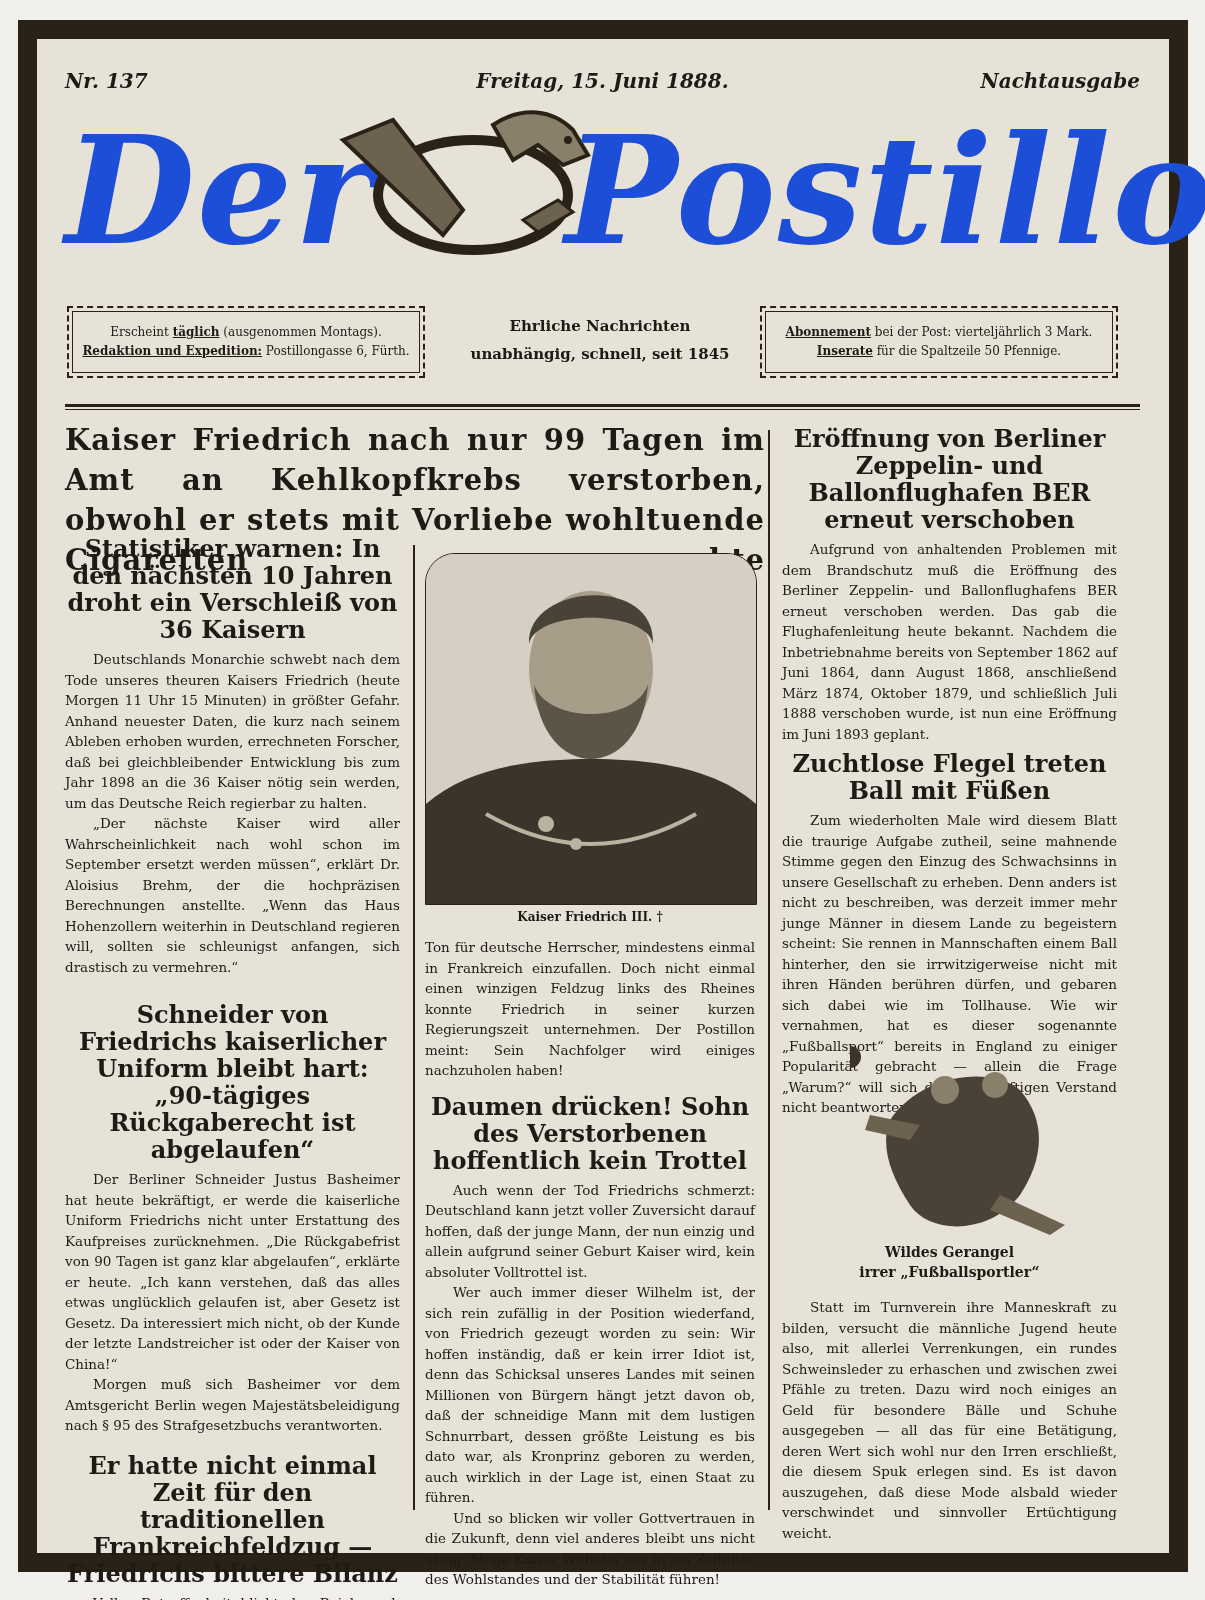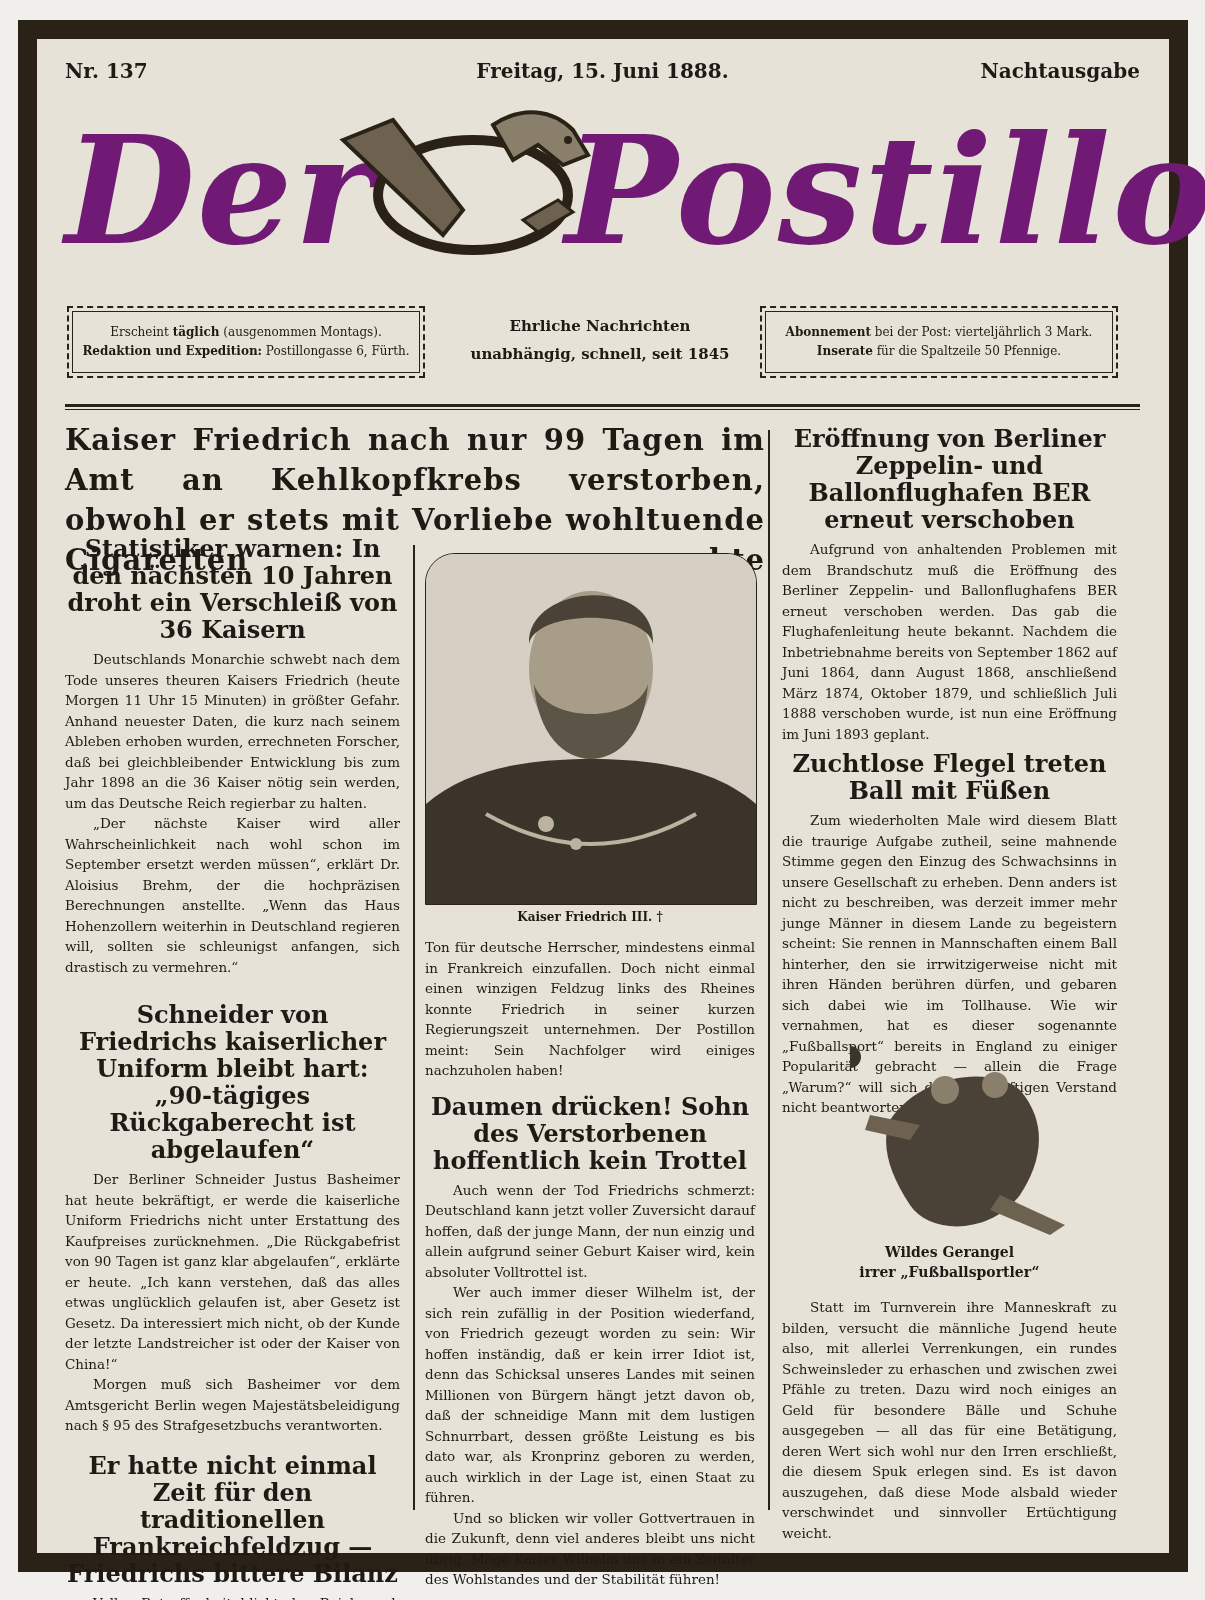--- a/index.html
+++ b/index.html
@@ -1,27 +1,27 @@
 <!DOCTYPE html>
 <html><head>
 <meta charset="utf-8">
 <style>
   html, body { margin:0; padding:0; }
   body { width:1205px; height:1600px; background:#f0efec; position:relative; overflow:hidden;
          font-family:"DejaVu Serif", serif; color:#1f1a14; }
   .frame { position:absolute; left:18px; top:20px; width:1170px; height:1552px; background:#2a2216; }
   .paper { position:absolute; left:37px; top:39px; width:1132px; height:1514px; background:#e7e2d8; }
   .mast-top { position:absolute; left:65px; top:55px; width:1075px; height:30px; font-family:"DejaVu Serif", serif; font-weight:bold; font-size:20px; }
-  .mast-top span { position:absolute; top:4px; }
+  .mast-top span { position:absolute; top:14px;font-style:italic; }
   .title { position:absolute; left:65px; top:100px; width:1075px; height:180px; }
-  .title .word { position:absolute; top:0; font-family:"DejaVu Serif", serif; font-weight:bold; font-size:150px; letter-spacing:2px; color:#701a75; line-height:180px; font-style:italic; }
+  .title .word { position:absolute; top:0; font-family:"DejaVu Serif", serif; font-weight:bold; font-size:150px; letter-spacing:2px; color:#1d4ed8; line-height:180px; font-style:italic; }
   .emblem { position:absolute; left:258px; top:0; width:280px; height:170px; }
   .infobox { position:absolute; top:306px; height:72px; border:2px dashed #2a2216; outline:1px solid #2a2216; outline-offset:-6px; box-sizing:border-box;
              font-size:12px; text-align:center; display:flex; flex-direction:column; justify-content:center; line-height:19px; }
-  .infobox b { font-weight:bold; }
+  .infobox b { font-weight:bold;text-decoration:underline; }
   .tagline { position:absolute; left:440px; top:312px; width:320px; text-align:center; font-weight:bold; font-size:15px; line-height:28px; }
   .rule-double { position:absolute; left:65px; top:404px; width:1075px; height:6px; border-top:3px solid #2a2216; border-bottom:1px solid #2a2216; box-sizing:border-box; }
   .main-head { position:absolute; left:65px; top:420px; width:700px; text-align:justify; text-align-last:justify;
                font-weight:bold; font-size:29px; line-height:40px; letter-spacing:1px; }
   .col { position:absolute; font-size:13.5px; line-height:20.5px; text-align:justify; }
   .col p { margin:0; text-indent:28px; }
   .col h2 { margin:10px 0 6px; text-align:center; font-weight:bold; font-size:24px; line-height:27px; }
   .vline { position:absolute; width:2px; background:#2a2216; }
   .portrait { position:absolute; left:425px; top:553px; width:330px; height:350px; border:1px solid #2a2216; border-radius:30px 30px 0 0; background:#cfc9bd; overflow:hidden; }
   .caption { position:absolute; text-align:center; font-weight:bold; font-size:12px; line-height:22px; }

